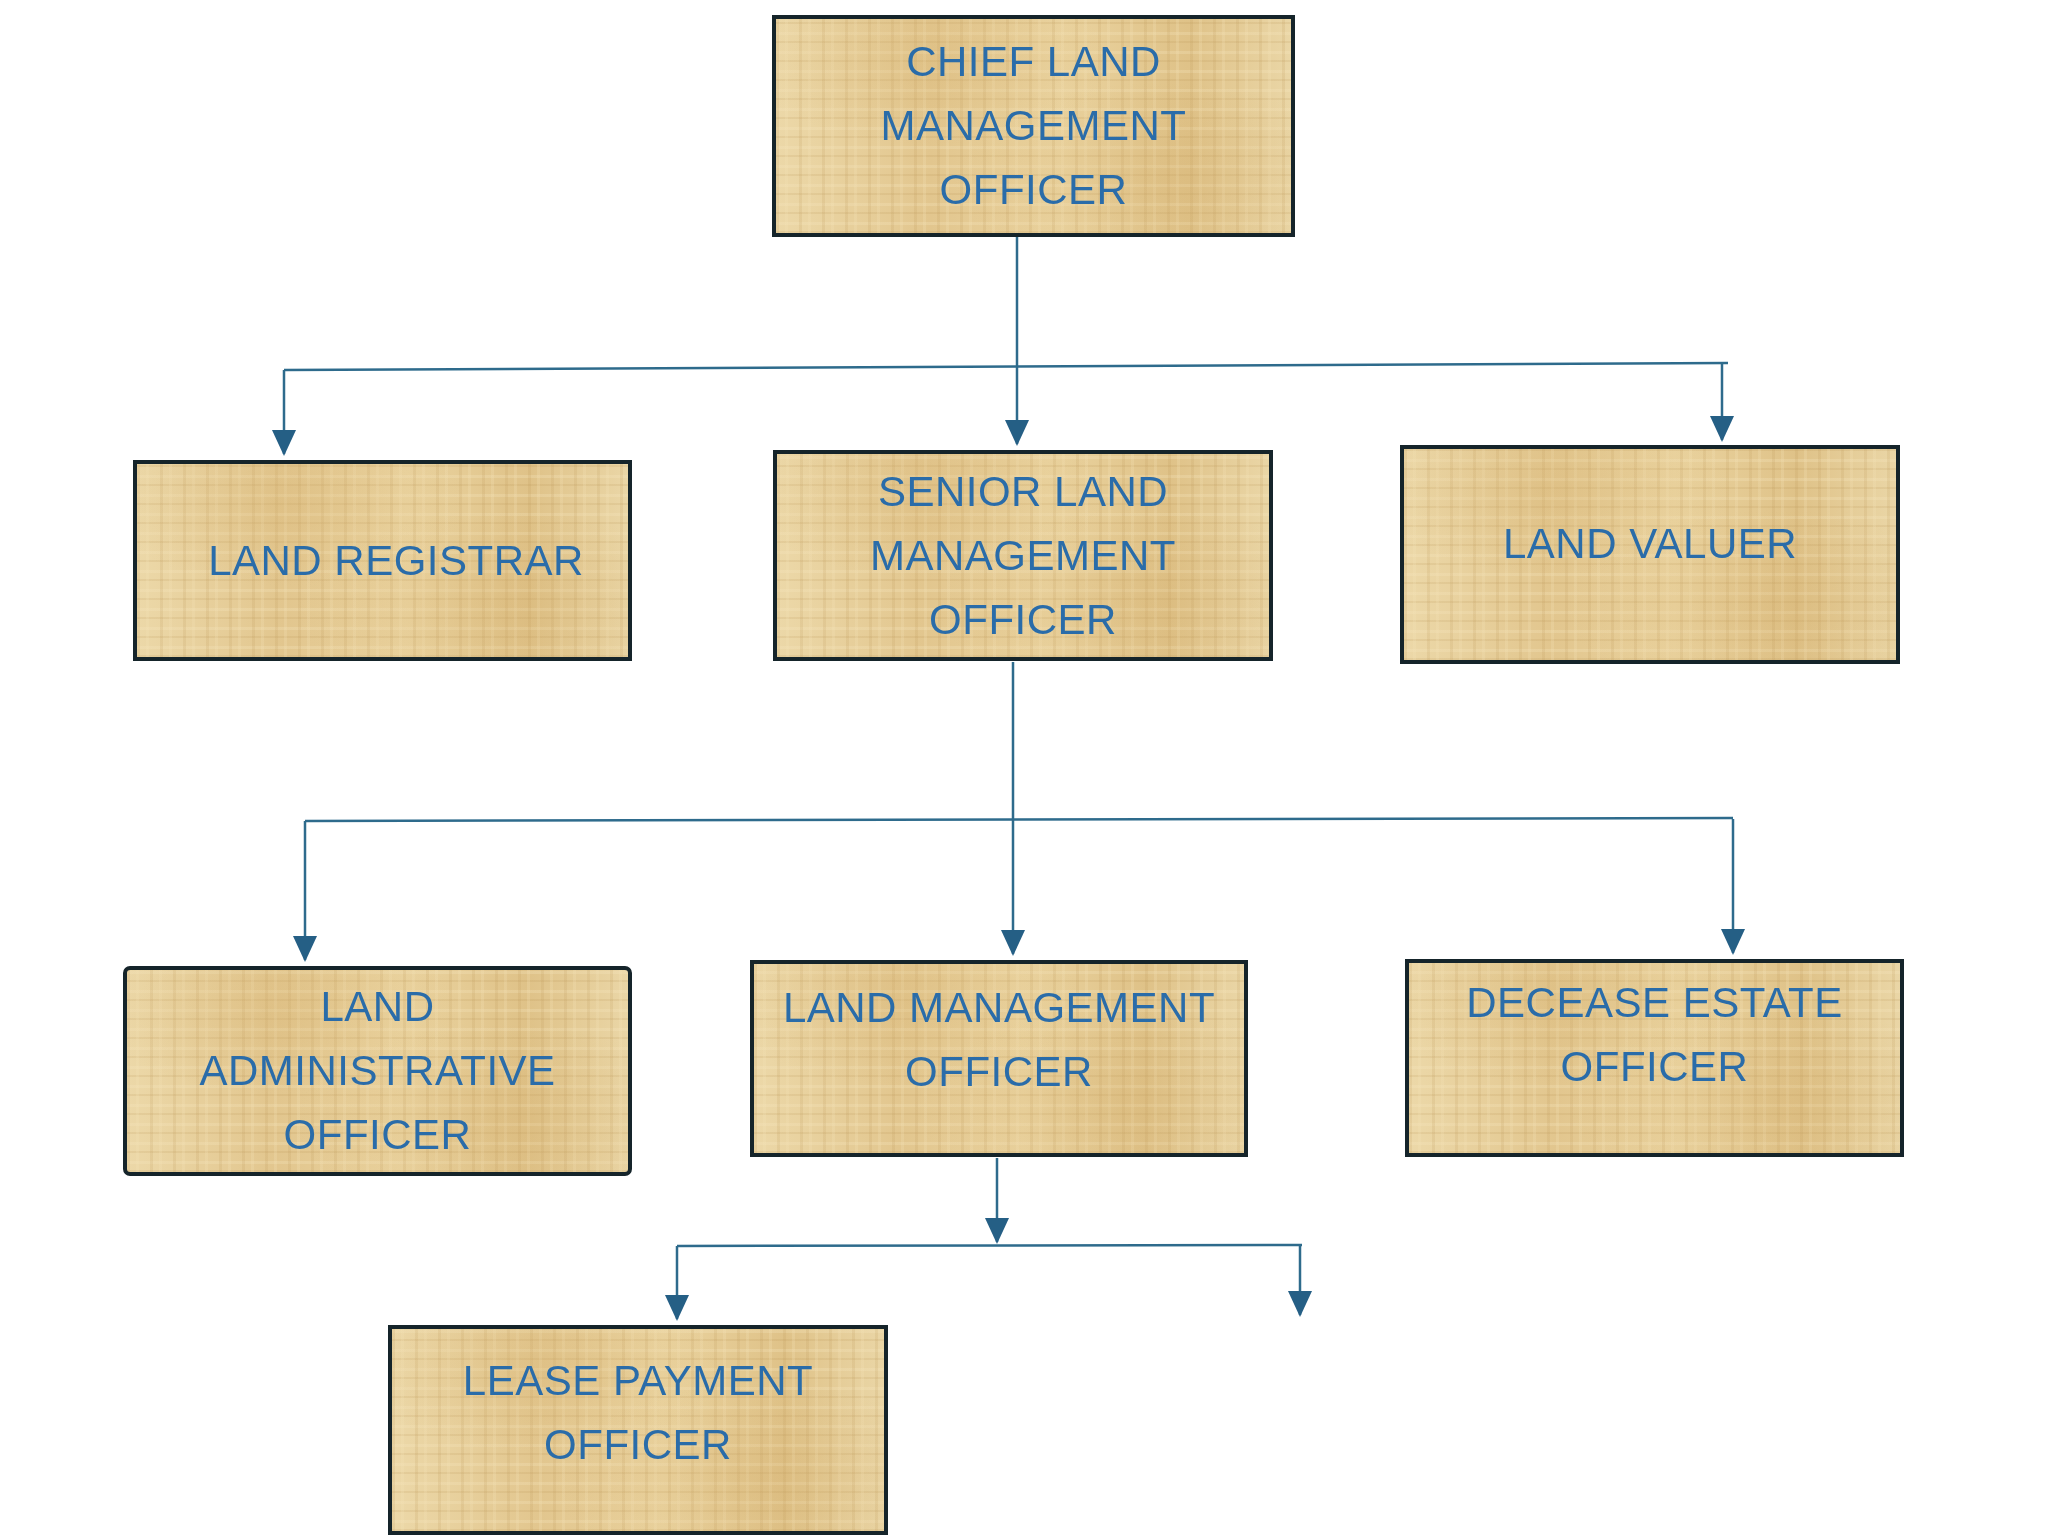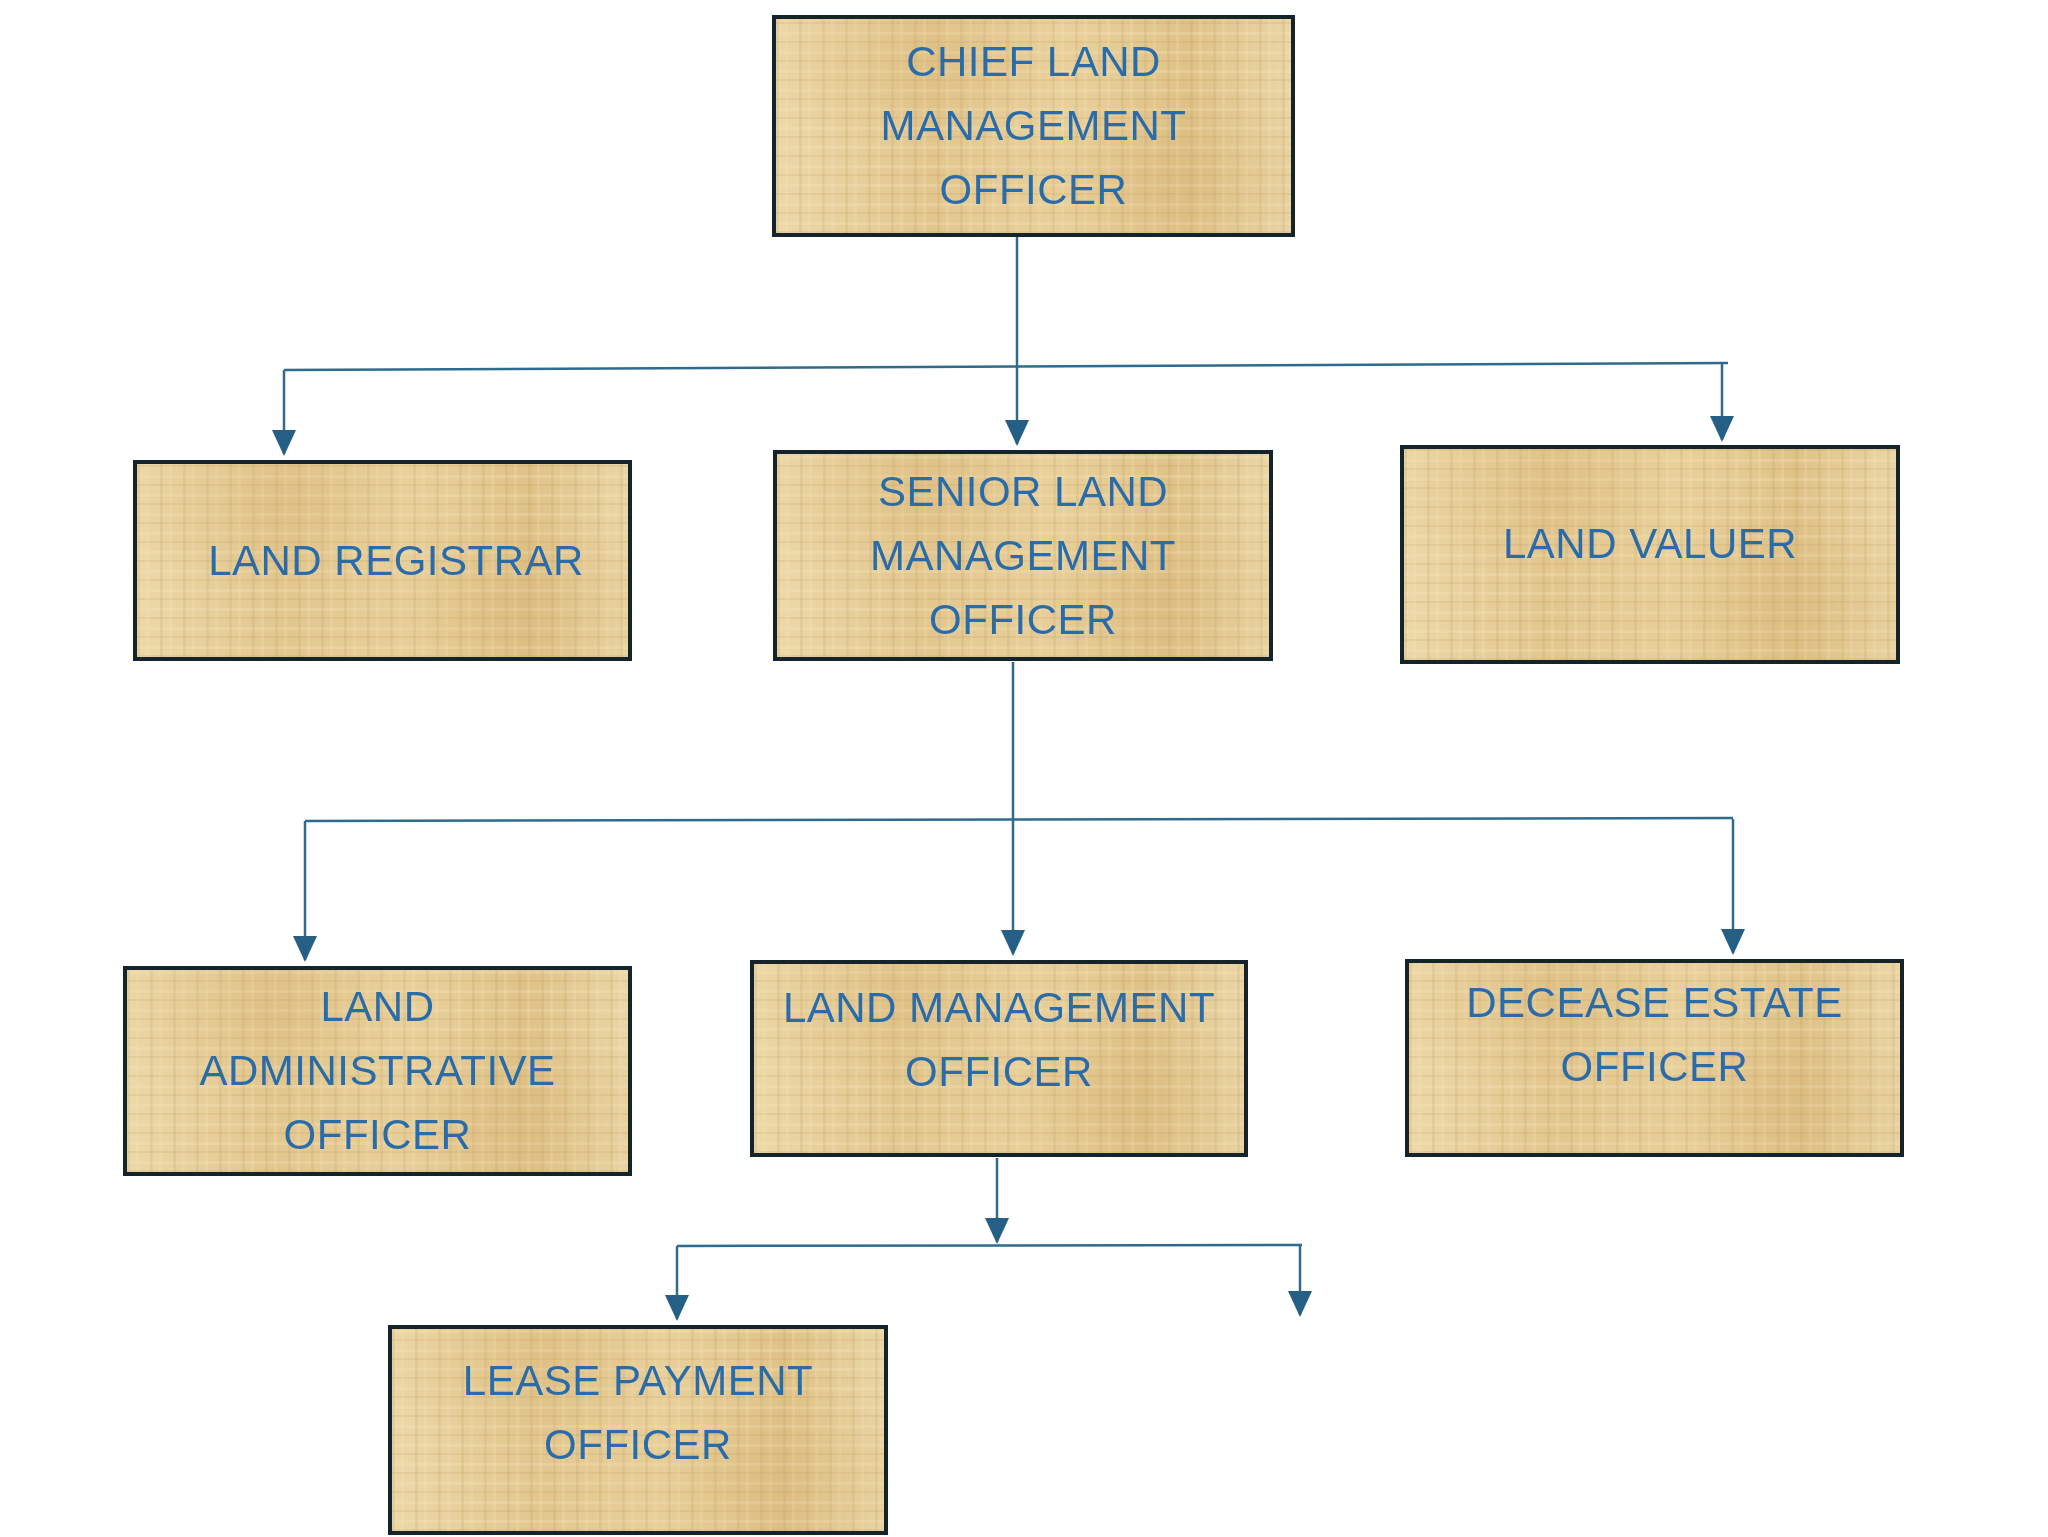--- a/index.html
+++ b/index.html
@@ -32,21 +32,21 @@
       repeating-linear-gradient(90deg, rgba(186,148,84,.16) 0 3px, rgba(0,0,0,0) 3px 9px, rgba(244,226,182,.25) 9px 12px, rgba(0,0,0,0) 12px 23px),
       repeating-linear-gradient(0deg, rgba(172,132,66,.13) 0 2px, rgba(0,0,0,0) 2px 8px, rgba(246,230,190,.28) 8px 11px, rgba(0,0,0,0) 11px 19px),
       linear-gradient(90deg, #ecd8a8, #e2c68e 30%, #ead39f 55%, #dfc288 80%, #ead6a6);
   }
   .box .line{white-space:nowrap;}
   
   .b-chief    {left:772px;  top:15px;   width:523px; height:222px;}
   .b-registrar{left:133px;  top:460px;  width:499px; height:201px;padding-left:27px;}
   .b-senior   {left:773px;  top:450px;  width:500px; height:211px;}
   .b-valuer   {left:1400px; top:445px;  width:500px; height:219px; padding-bottom:22px;}
-  .b-admin    {left:123px;  top:966px;  width:509px; height:210px;}
+  .b-admin    {left:123px;  top:966px;  width:509px; height:210px;border-radius:7px;}
   .b-mgmt     {left:750px;  top:960px;  width:498px; height:197px; padding-bottom:38px;}
   .b-decease  {left:1405px; top:959px;  width:499px; height:198px; padding-bottom:46px;}
   .b-lease    {left:388px;  top:1325px; width:500px; height:210px; padding-bottom:34px;}
   .b-liason   {left:1096px; top:1321px; width:491px; height:209px; padding-bottom:28px;}
 </style>
 </head>
 <body>
 
 <div class="canvas">
 

